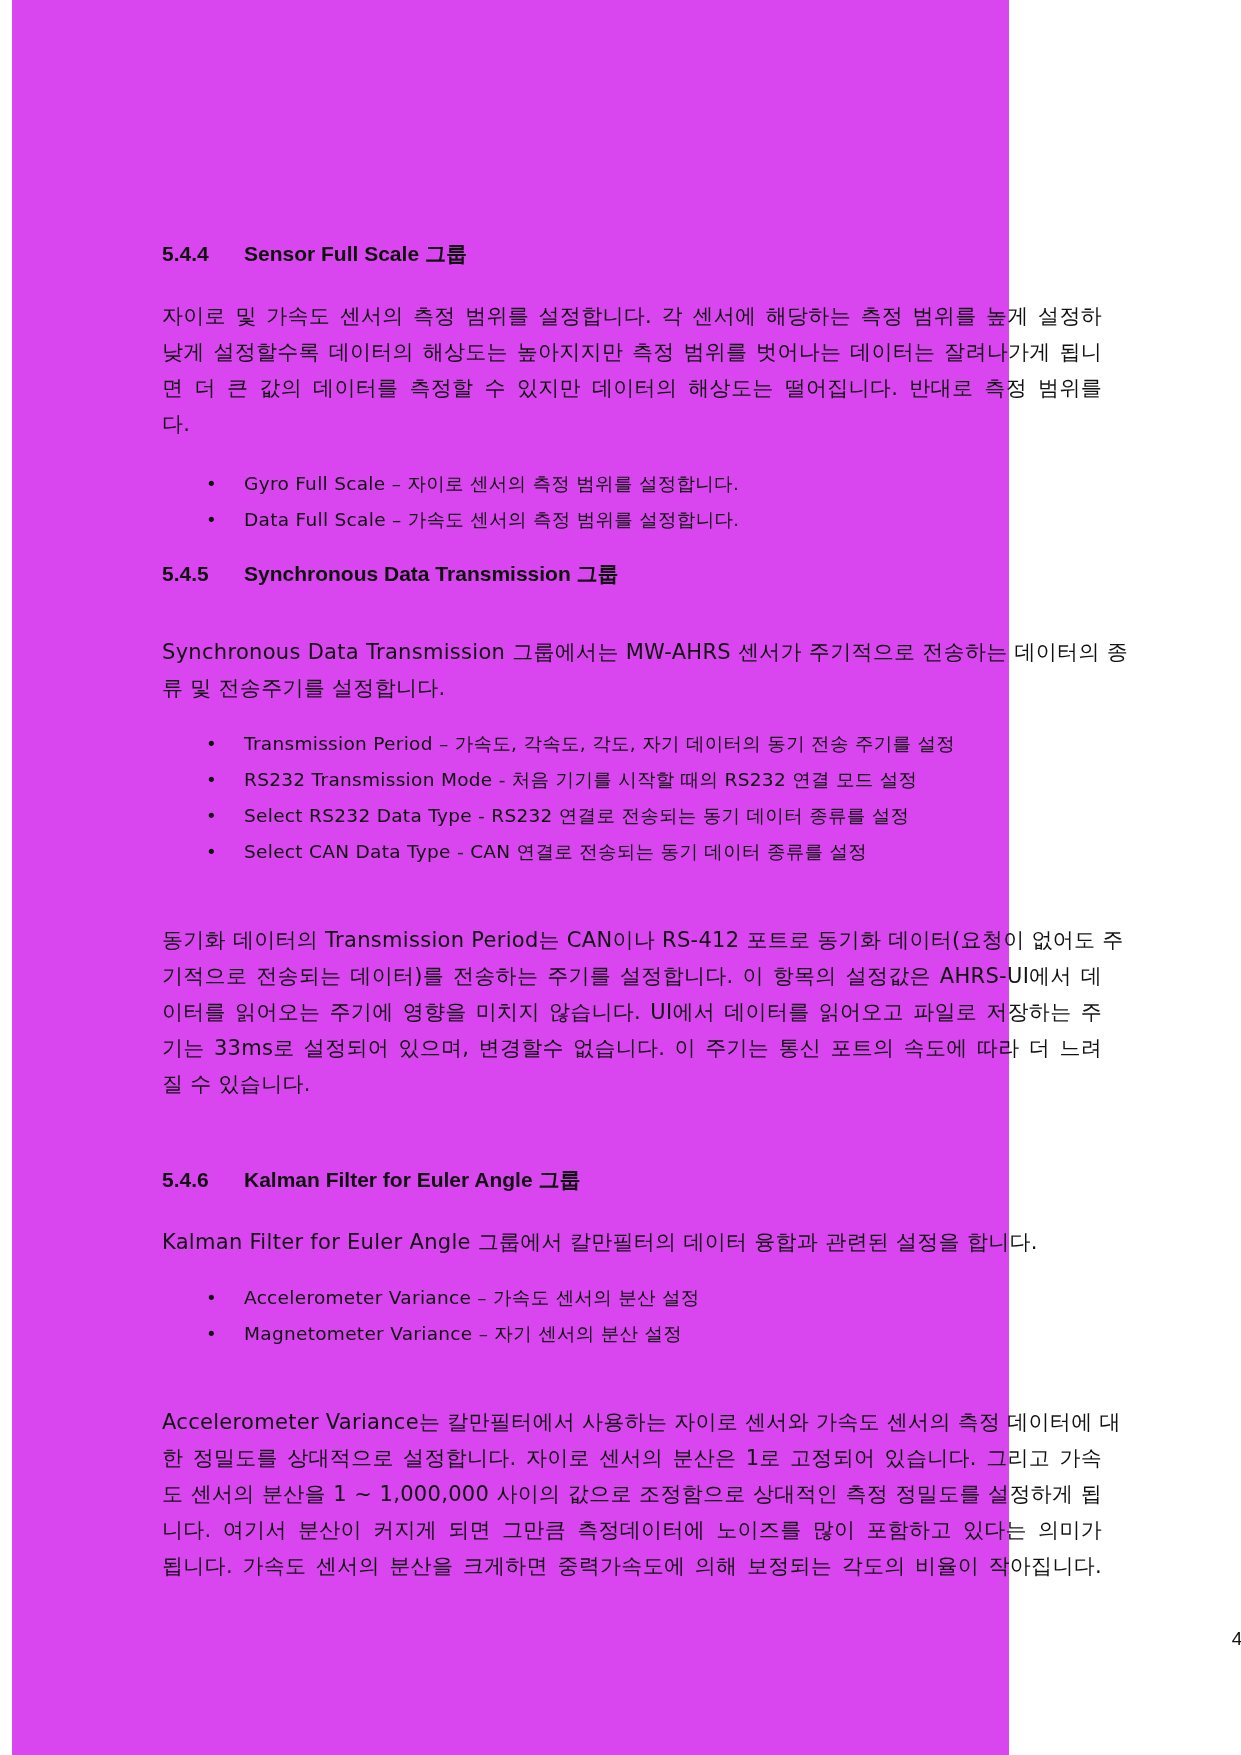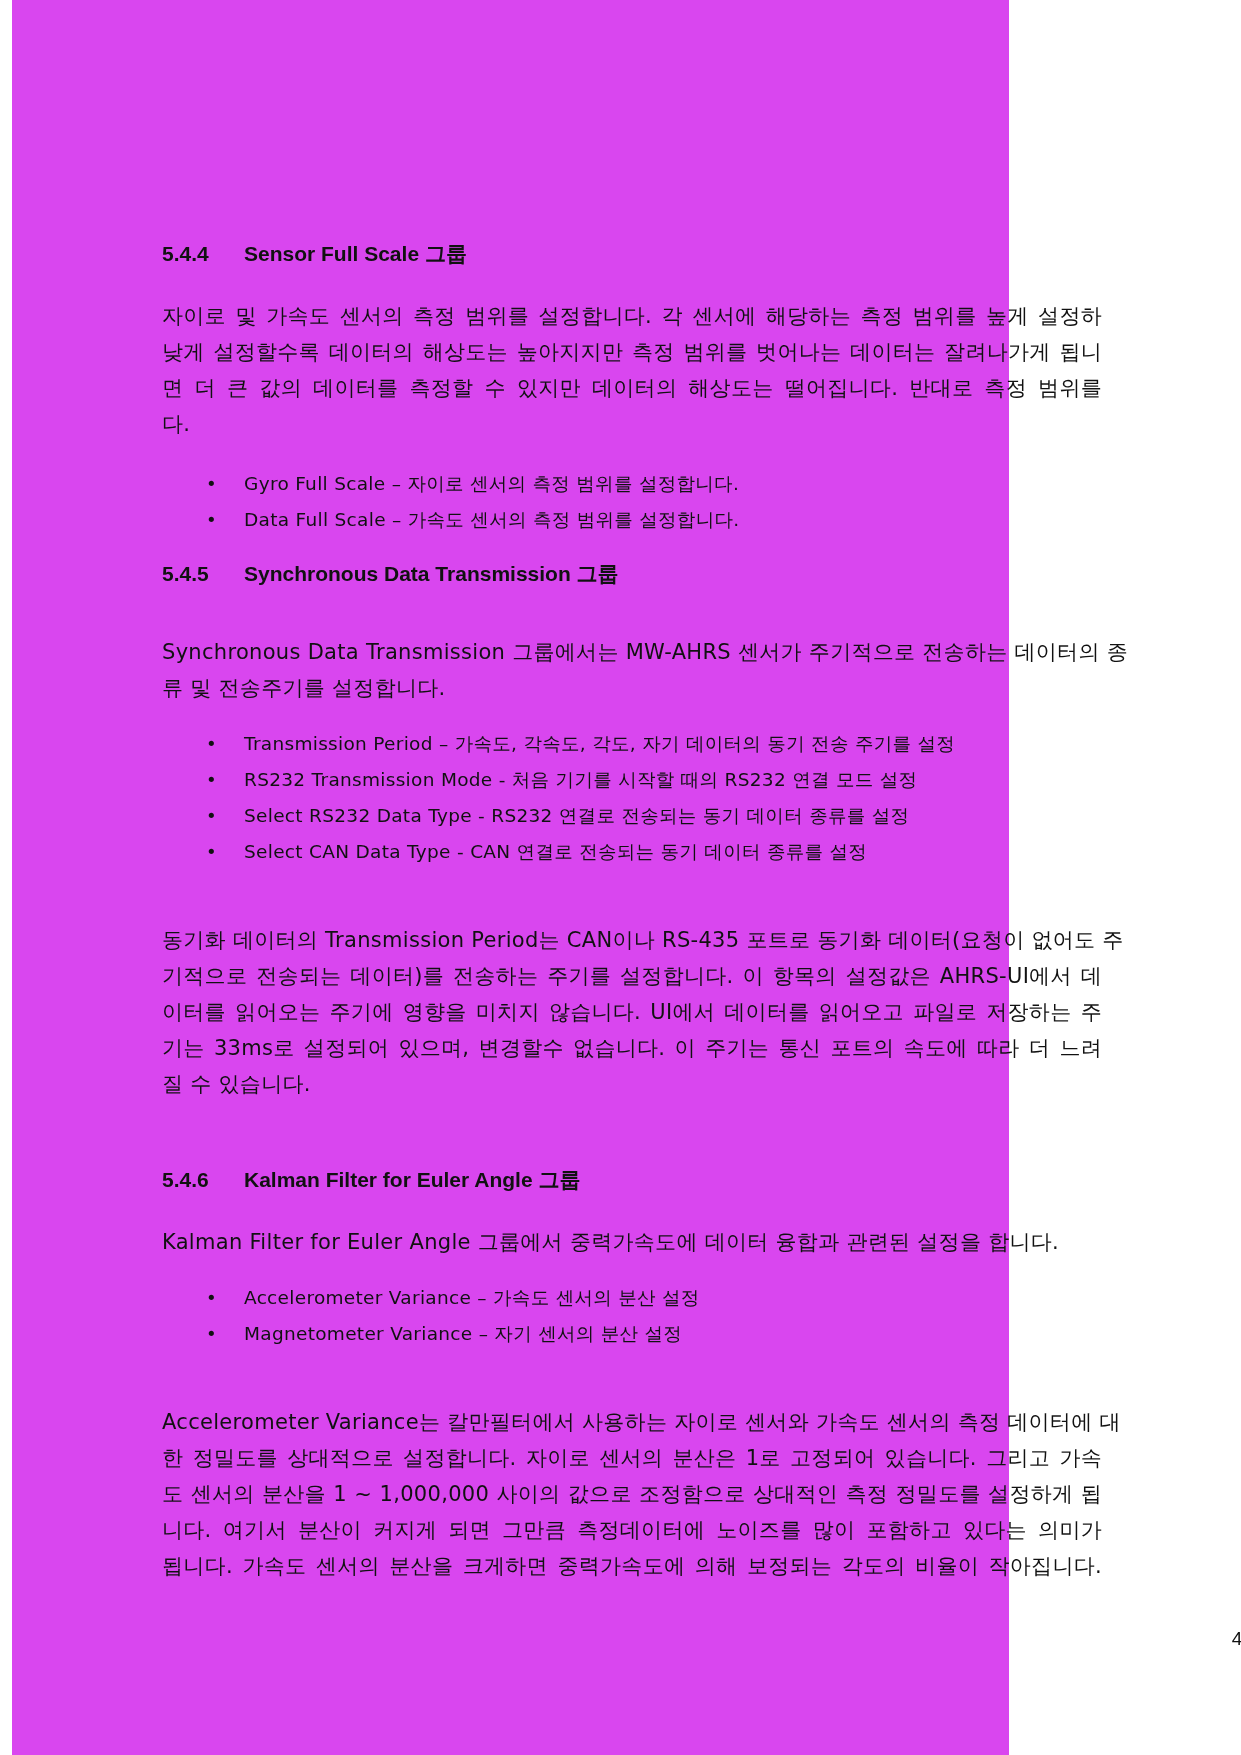--- a/index.html
+++ b/index.html
@@ -133,33 +133,33 @@
       <span class="dot">•</span>
       <span class="txt">Select RS232 Data Type - RS232 연결로 전송되는 동기 데이터 종류를 설정</span>
     </div>
     <div class="bullet-item">
       <span class="dot">•</span>
       <span class="txt">Select CAN Data Type - CAN 연결로 전송되는 동기 데이터 종류를 설정</span>
     </div>
   </div>
 
   <div class="block" style="top:922px;">
-    <div class="line">동기화 데이터의 Transmission Period는 CAN이나 RS-435 포트로 동기화 데이터(요청이 없어도 주</div>
+    <div class="line">동기화 데이터의 Transmission Period는 CAN이나 RS-412 포트로 동기화 데이터(요청이 없어도 주</div>
     <div class="line">기적으로 전송되는 데이터)를 전송하는 주기를 설정합니다. 이 항목의 설정값은 AHRS-UI에서 데</div>
     <div class="line">이터를 읽어오는 주기에 영향을 미치지 않습니다. UI에서 데이터를 읽어오고 파일로 저장하는 주</div>
     <div class="line">기는 33ms로 설정되어 있으며, 변경할수 없습니다. 이 주기는 통신 포트의 속도에 따라 더 느려</div>
     <div class="line last">질 수 있습니다.</div>
   </div>
 
   <div class="block heading" style="top:1166px;">
     <span class="num">5.4.6</span><span>Kalman Filter for Euler Angle 그룹</span>
   </div>
 
   <div class="block" style="top:1224px;">
-    <div class="line last">Kalman Filter for Euler Angle 그룹에서 중력가속도에 데이터 융합과 관련된 설정을 합니다.</div>
+    <div class="line last">Kalman Filter for Euler Angle 그룹에서 칼만필터의 데이터 융합과 관련된 설정을 합니다.</div>
   </div>
 
   <div class="bullets" style="top:1280px;">
     <div class="bullet-item">
       <span class="dot">•</span>
       <span class="txt">Accelerometer Variance – 가속도 센서의 분산 설정</span>
     </div>
     <div class="bullet-item">
       <span class="dot">•</span>
       <span class="txt">Magnetometer Variance – 자기 센서의 분산 설정</span>

